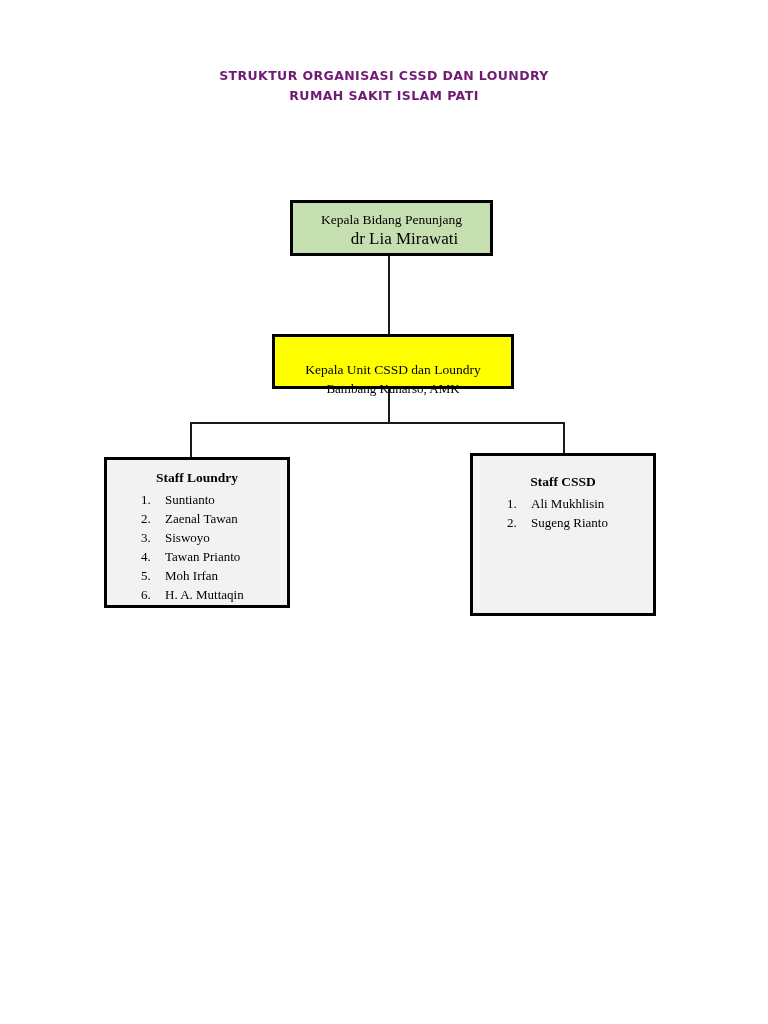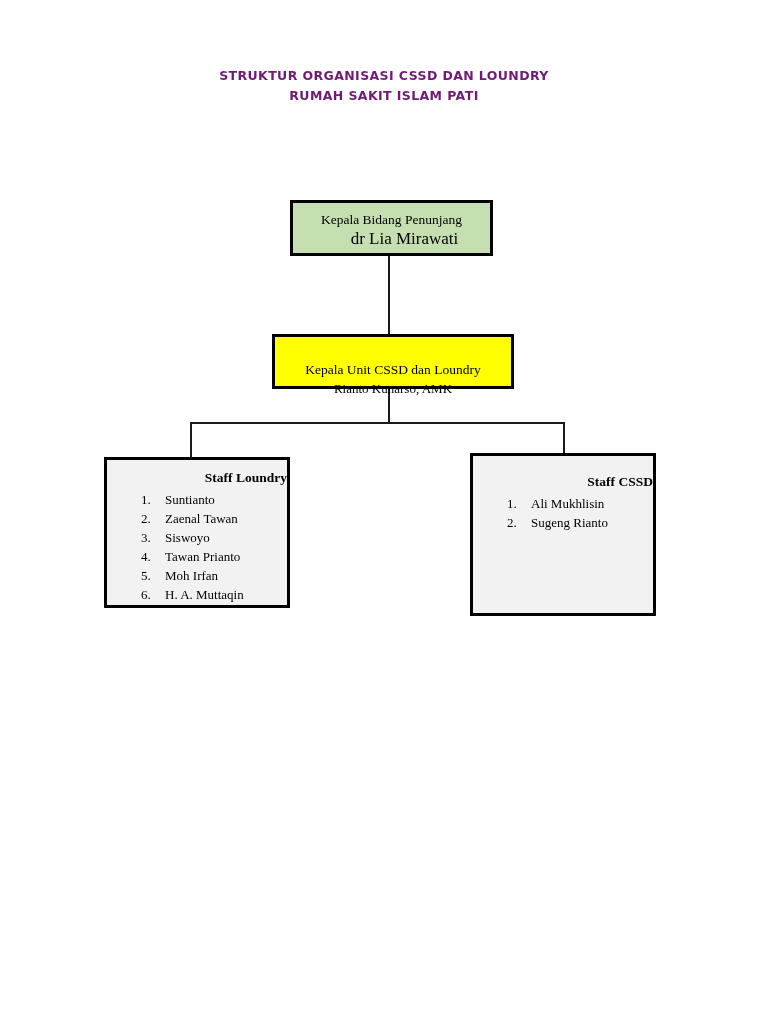--- a/index.html
+++ b/index.html
@@ -90,21 +90,21 @@
     height: 163px;
     background: #f2f2f2;
     padding-top: 16px;
   }
   .staff-heading {
     font-family: "Liberation Serif", serif;
     font-weight: bold;
     font-size: 13.5px;
     line-height: 20px;
     color: #000000;
-    text-align: right;
+    text-align: center;
   }
   .staff-list {
     margin: 2px 0 0 0;
     padding: 0;
     list-style: none;
     text-align: left;
   }
   .staff-item {
     display: flex;
     font-family: "Liberation Serif", serif;
@@ -148,21 +148,21 @@
   <div class="conn" id="conn-v-left"></div>
   <div class="conn" id="conn-v-right"></div>
 
   <div class="node" id="node-penunjang">
     <div class="node-title">Kepala Bidang Penunjang</div>
     <div class="node-sub">dr Lia Mirawati</div>
   </div>
 
   <div class="node" id="node-kepala-unit">
     <div class="node-title">Kepala Unit CSSD dan Loundry</div>
-    <div class="node-sub">Rianto Kunarso, AMK</div>
+    <div class="node-sub">Bambang Kunarso, AMK</div>
   </div>
 
   <div class="node" id="node-staff-loundry">
     <div class="staff-heading">Staff Loundry</div>
     <ul class="staff-list" id="staff-loundry-list">
         <li class="staff-item">
           <span class="staff-num">1.</span>
           <span class="staff-name">Suntianto</span>
         </li>
         <li class="staff-item">

